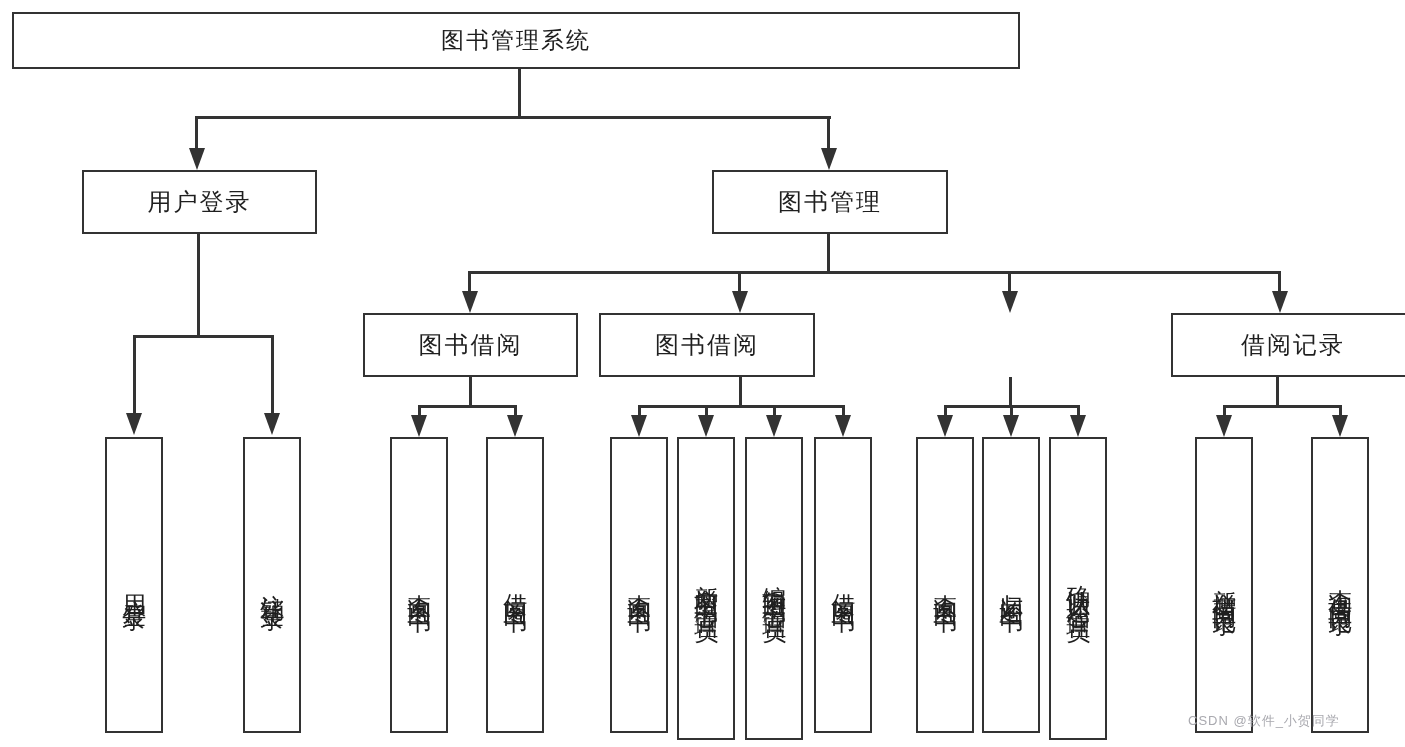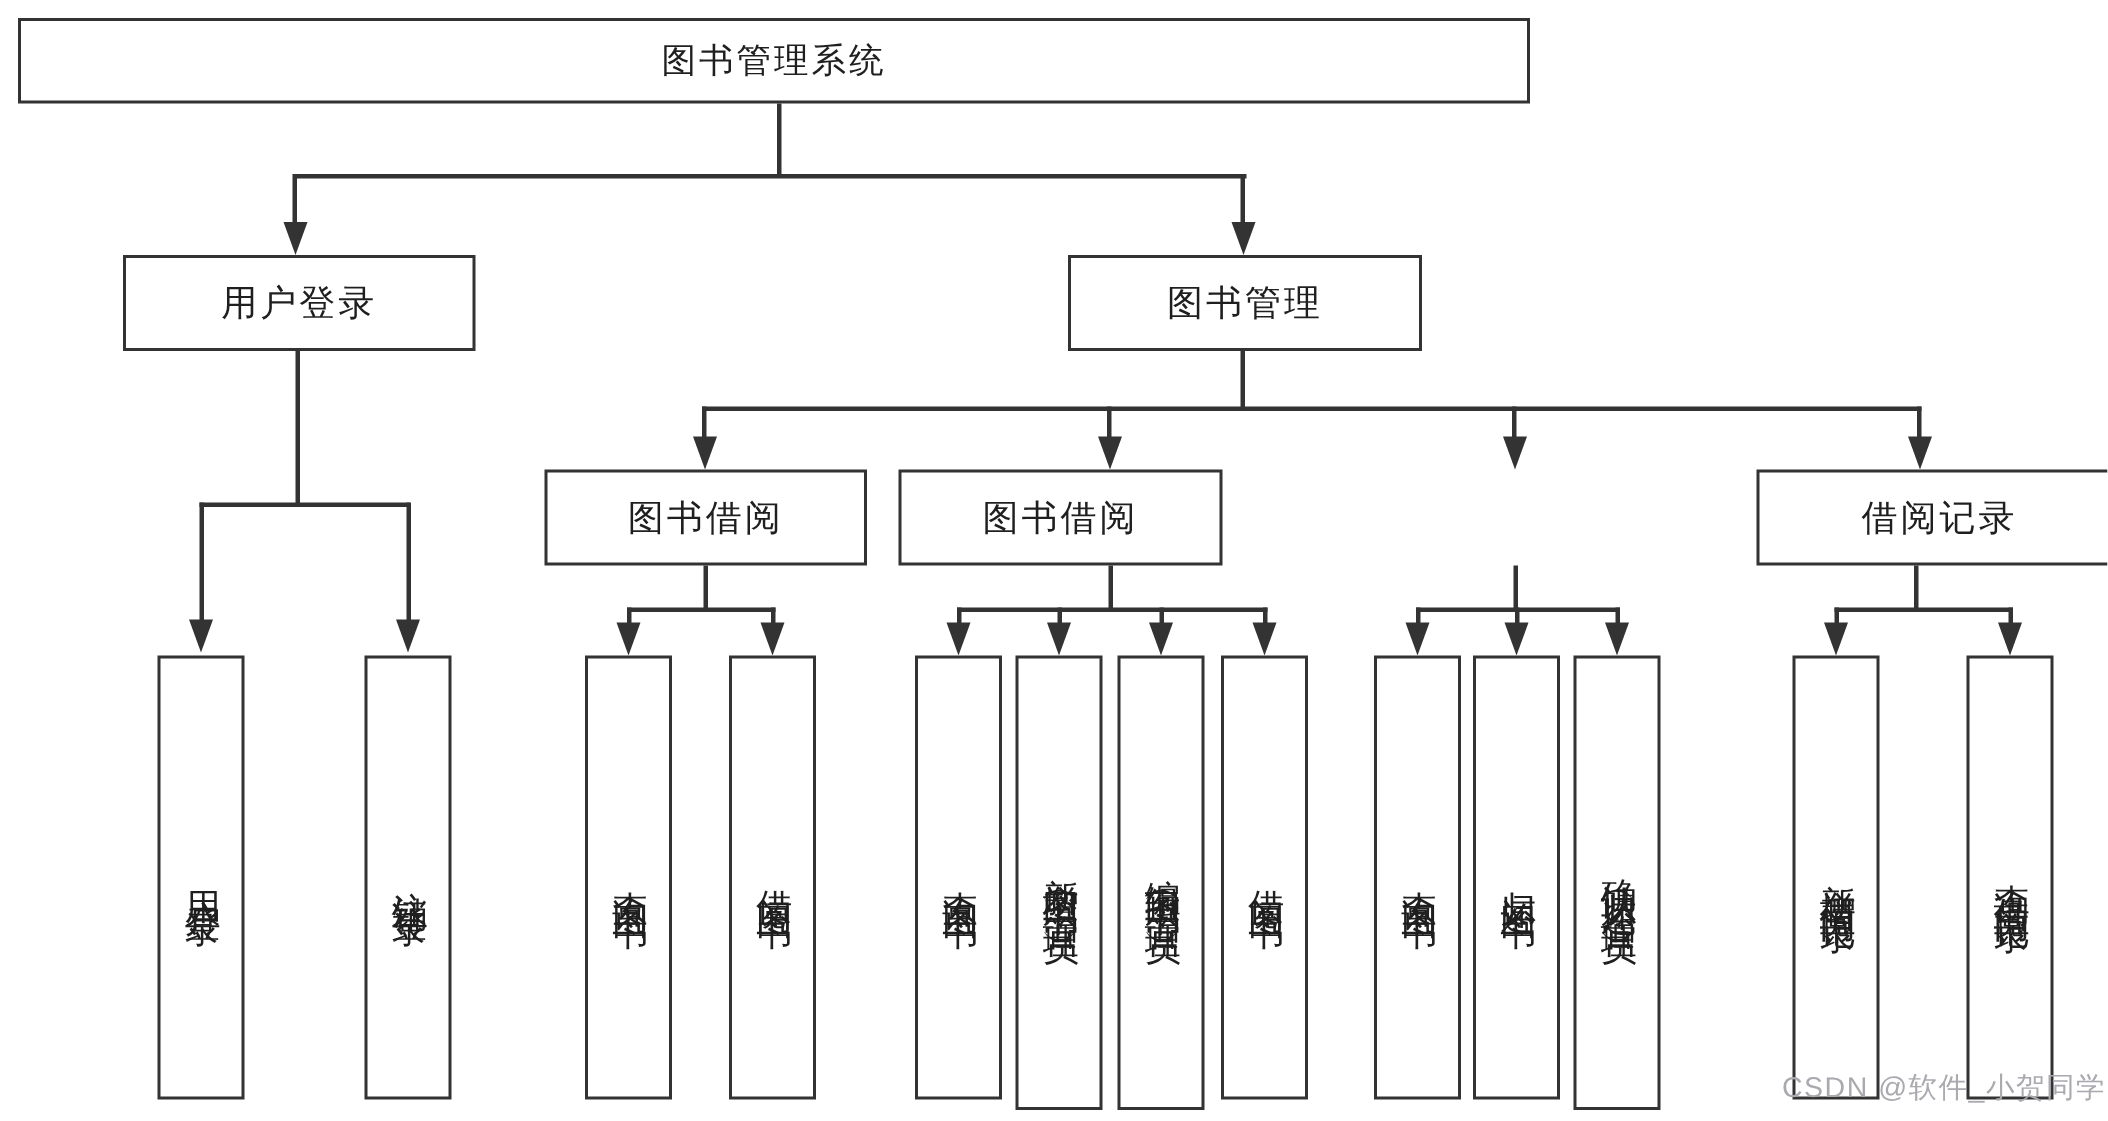--- a/index.html
+++ b/index.html
@@ -43,21 +43,21 @@
   .h{position:absolute;height:3px;background:var(--line,#333);}
   .ar{
     position:absolute;width:0;height:0;
     border-left:8px solid transparent;
     border-right:8px solid transparent;
     border-top:22px solid var(--line,#333);
   }
   .watermark{
     position:absolute;
     left:1188px;top:712px;
-    font-size:19px;
+    font-size:13px;
     letter-spacing:1px;
     color:var(--watermark,#a9a9af);
     white-space:nowrap;
   }
 </style>
 </head>
 <body>
 
 <div id="canvas">
 

